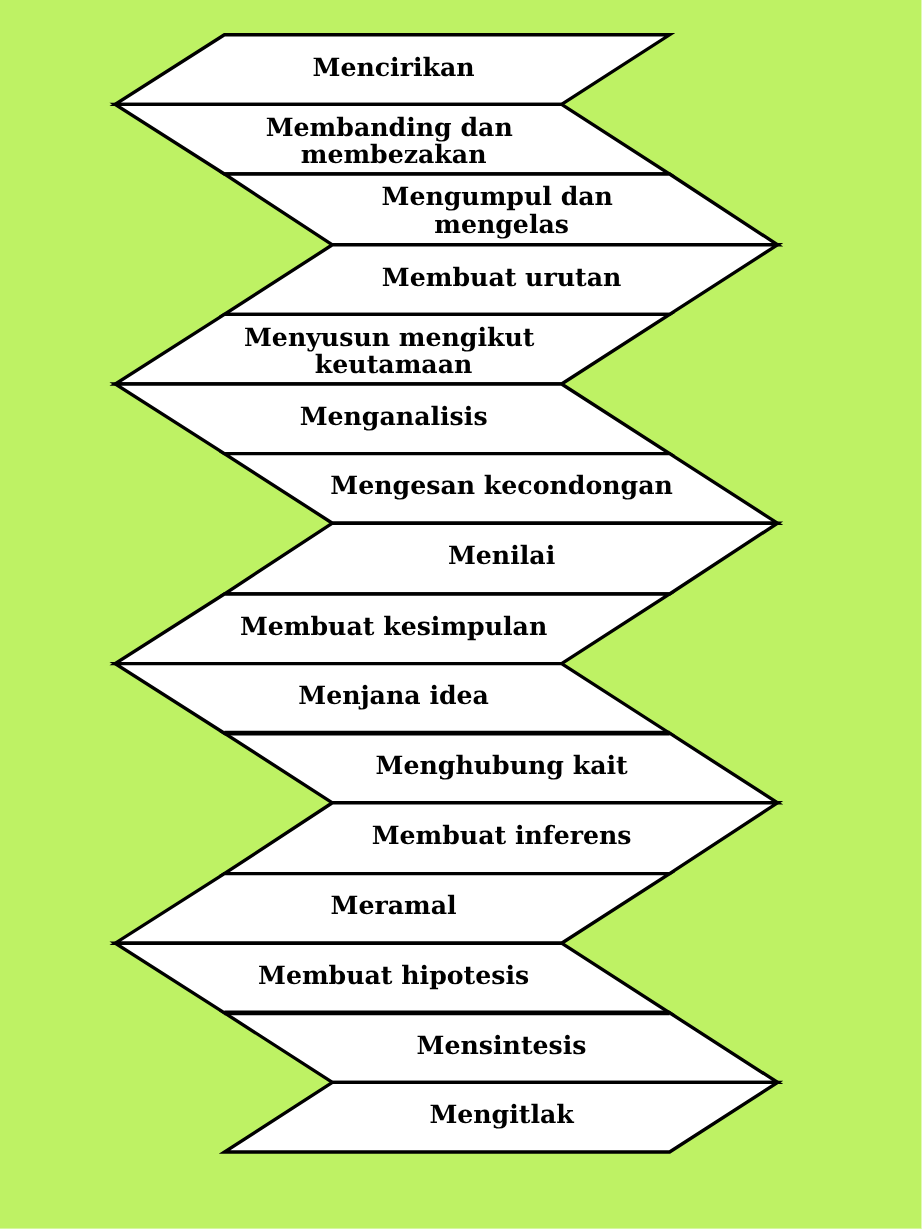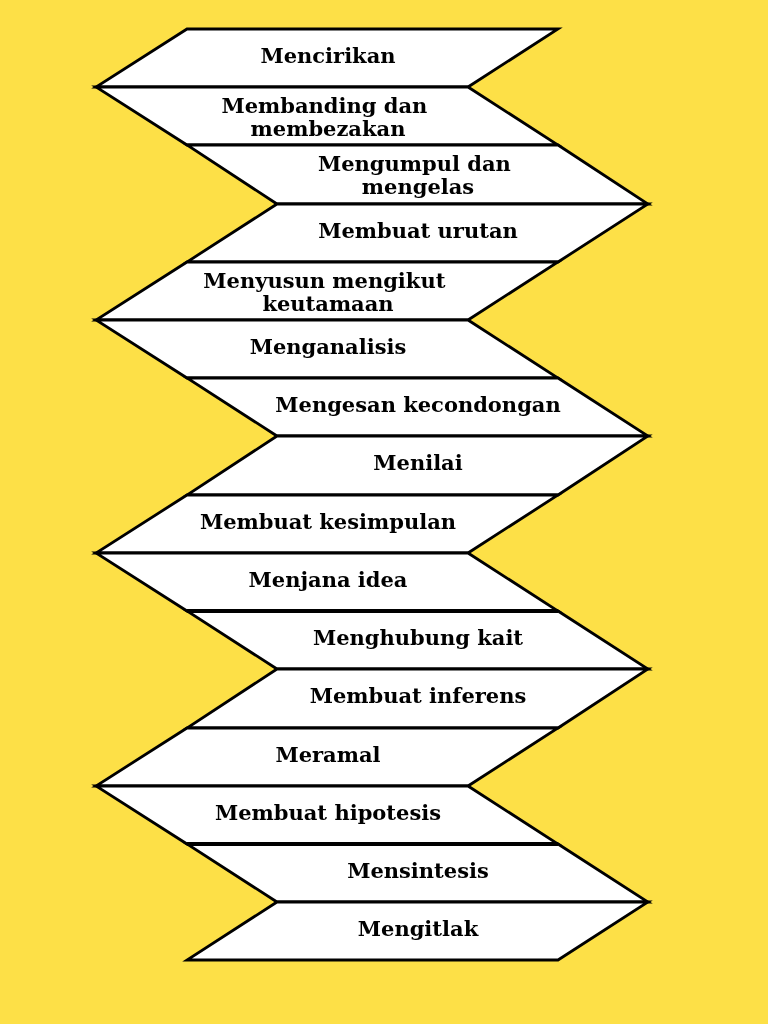--- a/index.html
+++ b/index.html
@@ -4,21 +4,21 @@
 <style>
   html, body {
     margin: 0;
     padding: 0;
     background: #ffffff;
   }
   .page {
     position: relative;
     width: 768px;
     height: 1024px;
-    background: #fde047;
+    background: #bef264;
     overflow: hidden;
   }
   svg text {
     font-family: "DejaVu Serif", "Liberation Serif", serif;
     font-weight: 700;
     font-size: 21px;
     fill: #000000;
     text-anchor: middle;
   }
   svg polygon {

